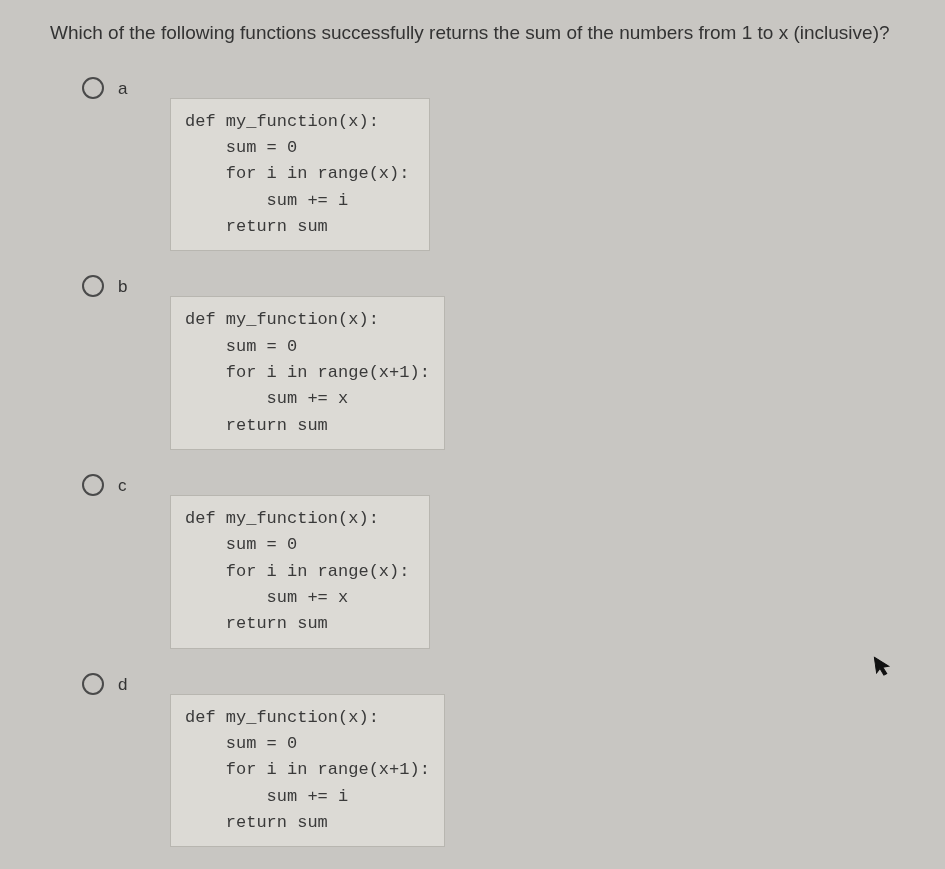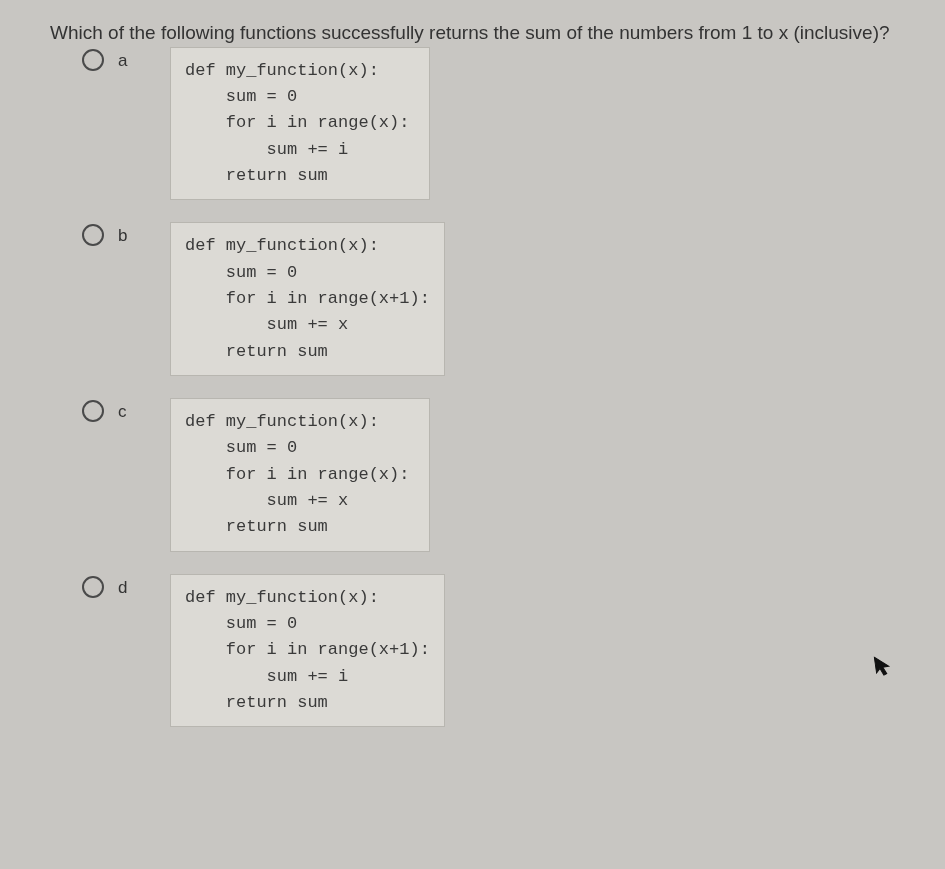--- a/index.html
+++ b/index.html
@@ -9,20 +9,21 @@
     width: 945px;
     height: 869px;
     padding: 20px 55px 20px 50px;
     color: #2a2a2a;
     position: relative;
   }
   .question {
     font-size: 19px;
     font-weight: 400;
     color: #333;
+    margin-bottom: 28px;
     line-height: 1.4;
   }
   .option {
     display: flex;
     align-items: flex-start;
     margin-bottom: 22px;
     padding-left: 32px;
   }
   .radio-wrap {
     display: flex;
@@ -50,20 +51,21 @@
     background: #dcdad5;
     border: 1px solid #b8b6b0;
     padding: 10px 14px 10px 14px;
     font-family: "Courier New", Courier, monospace;
     font-size: 17px;
     color: #3a3a3a;
     line-height: 1.55;
     white-space: pre;
     display: inline-block;
     min-width: 260px;
+    margin-top: 23px;
   }
   .cursor {
     position: absolute;
     right: 52px;
     top: 655px;
     font-size: 20px;
     color: #111;
     transform: rotate(-8deg);
   }
 </style>

